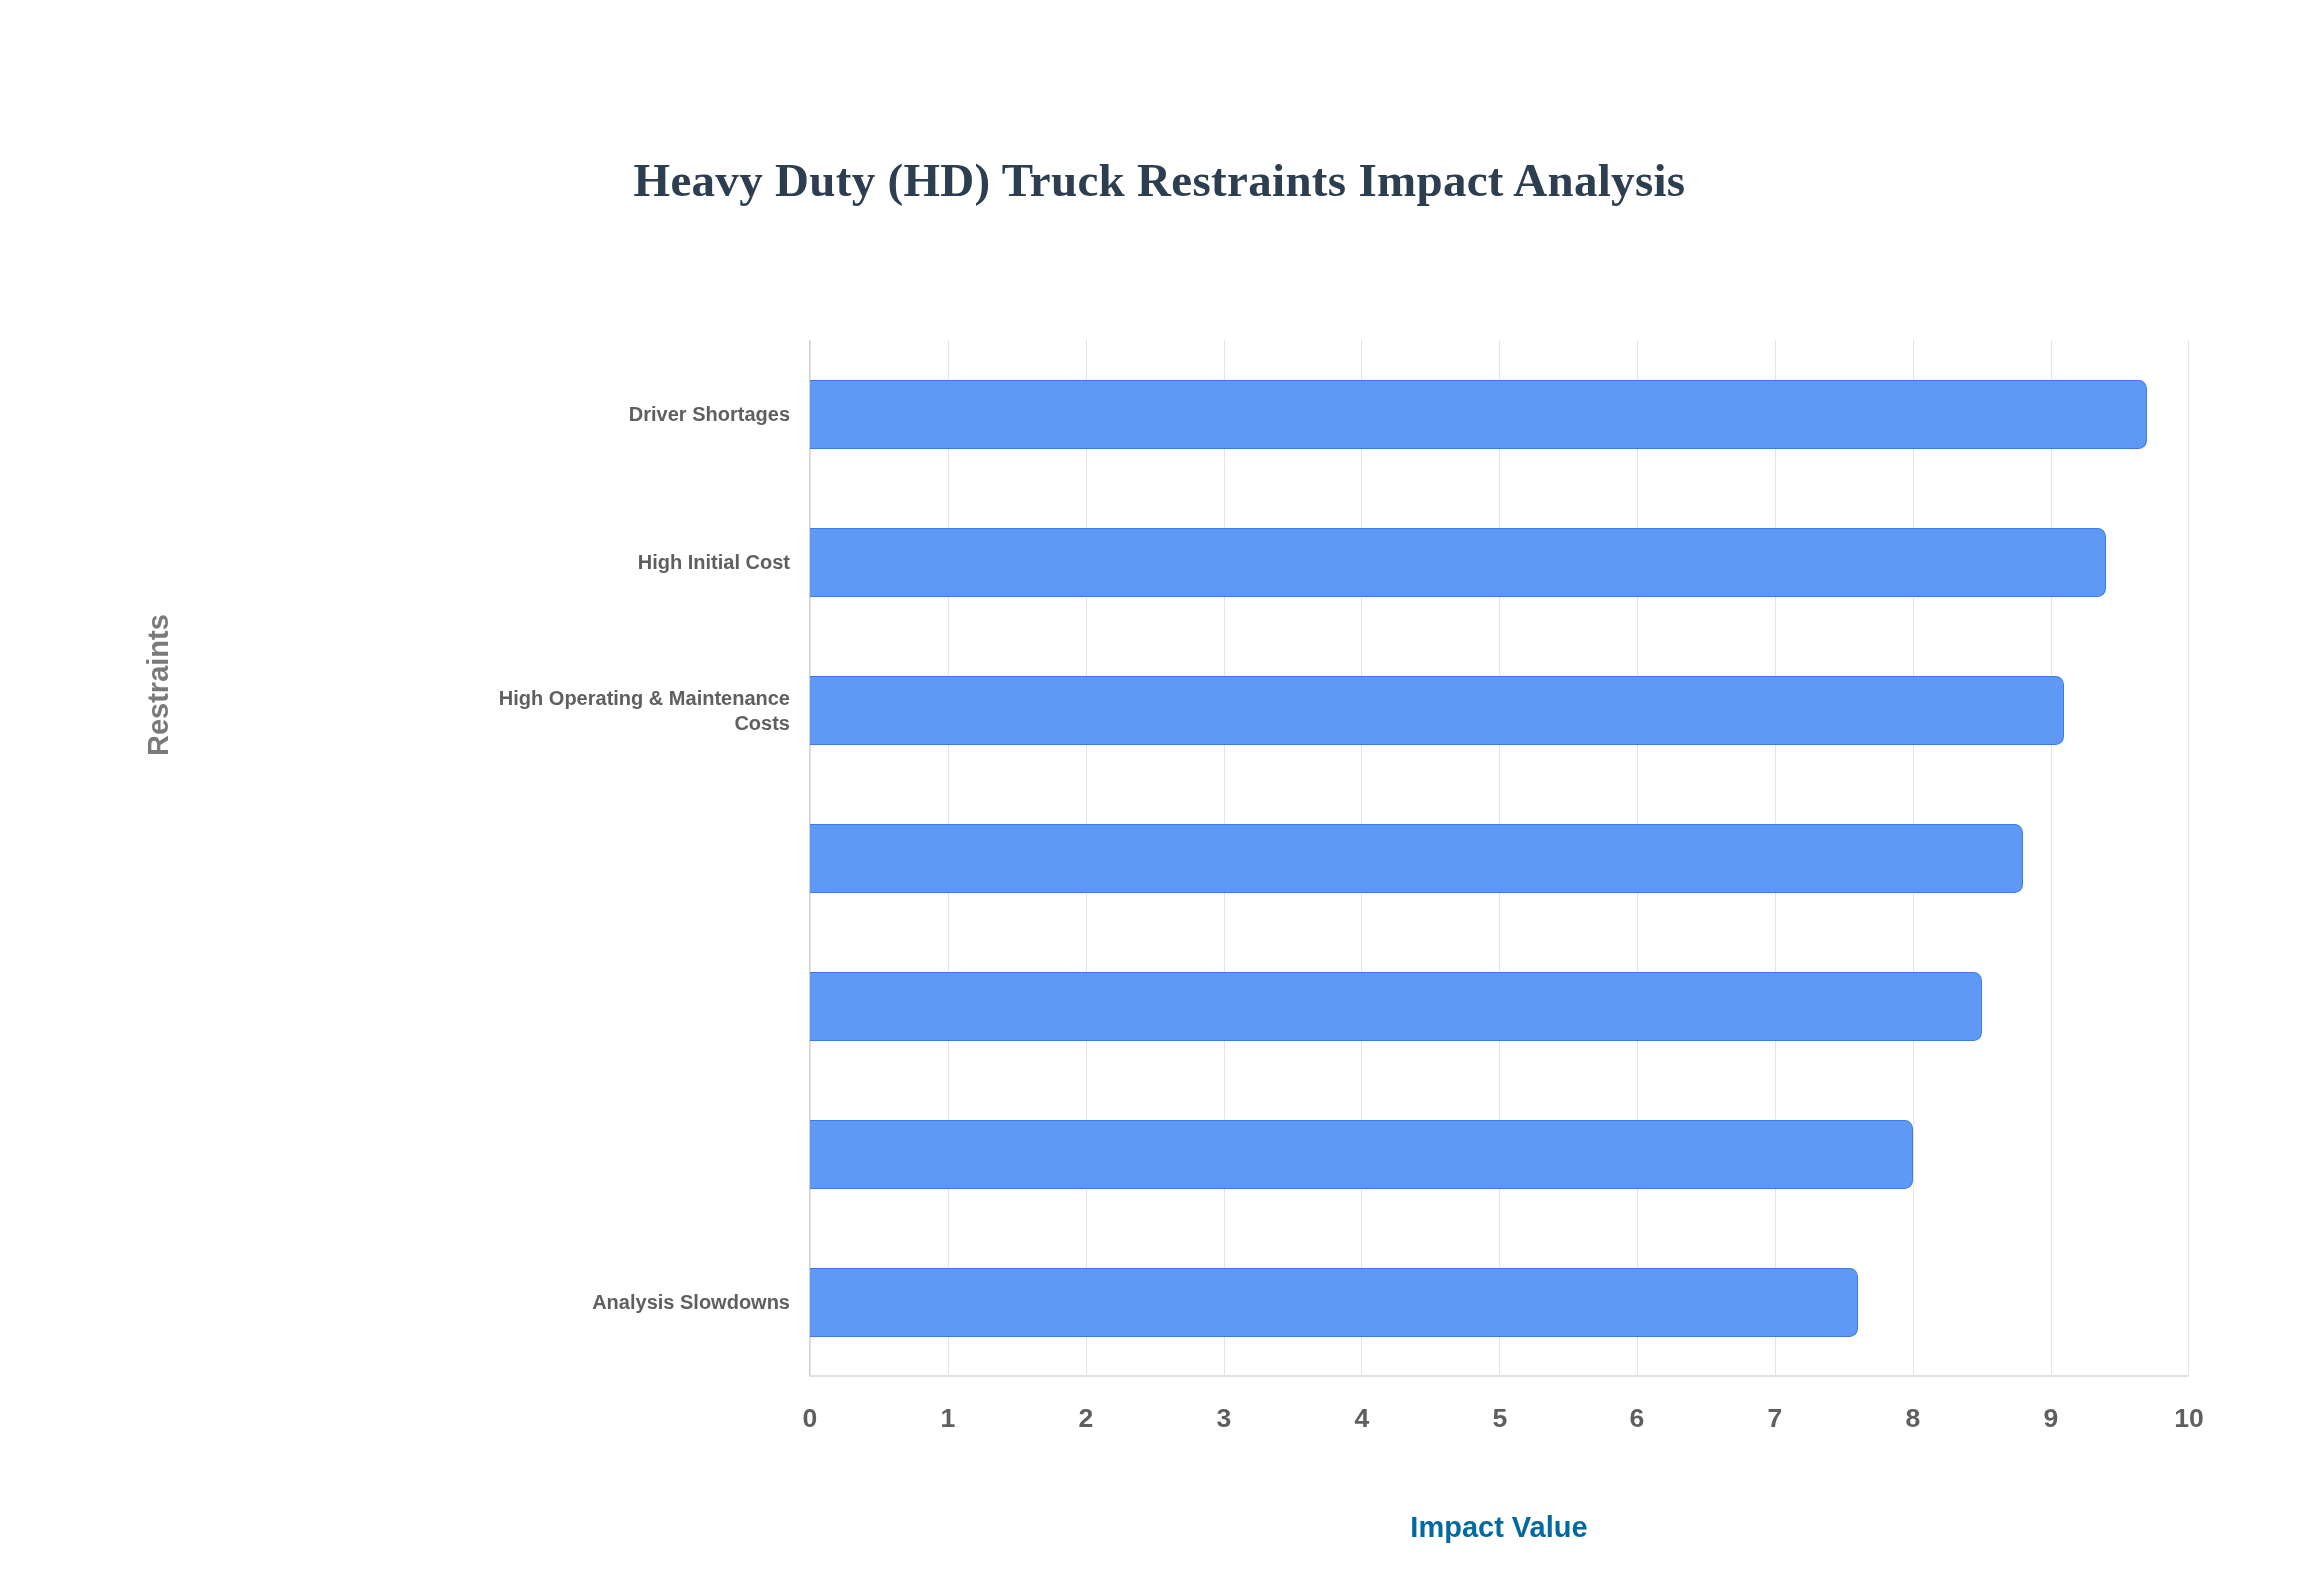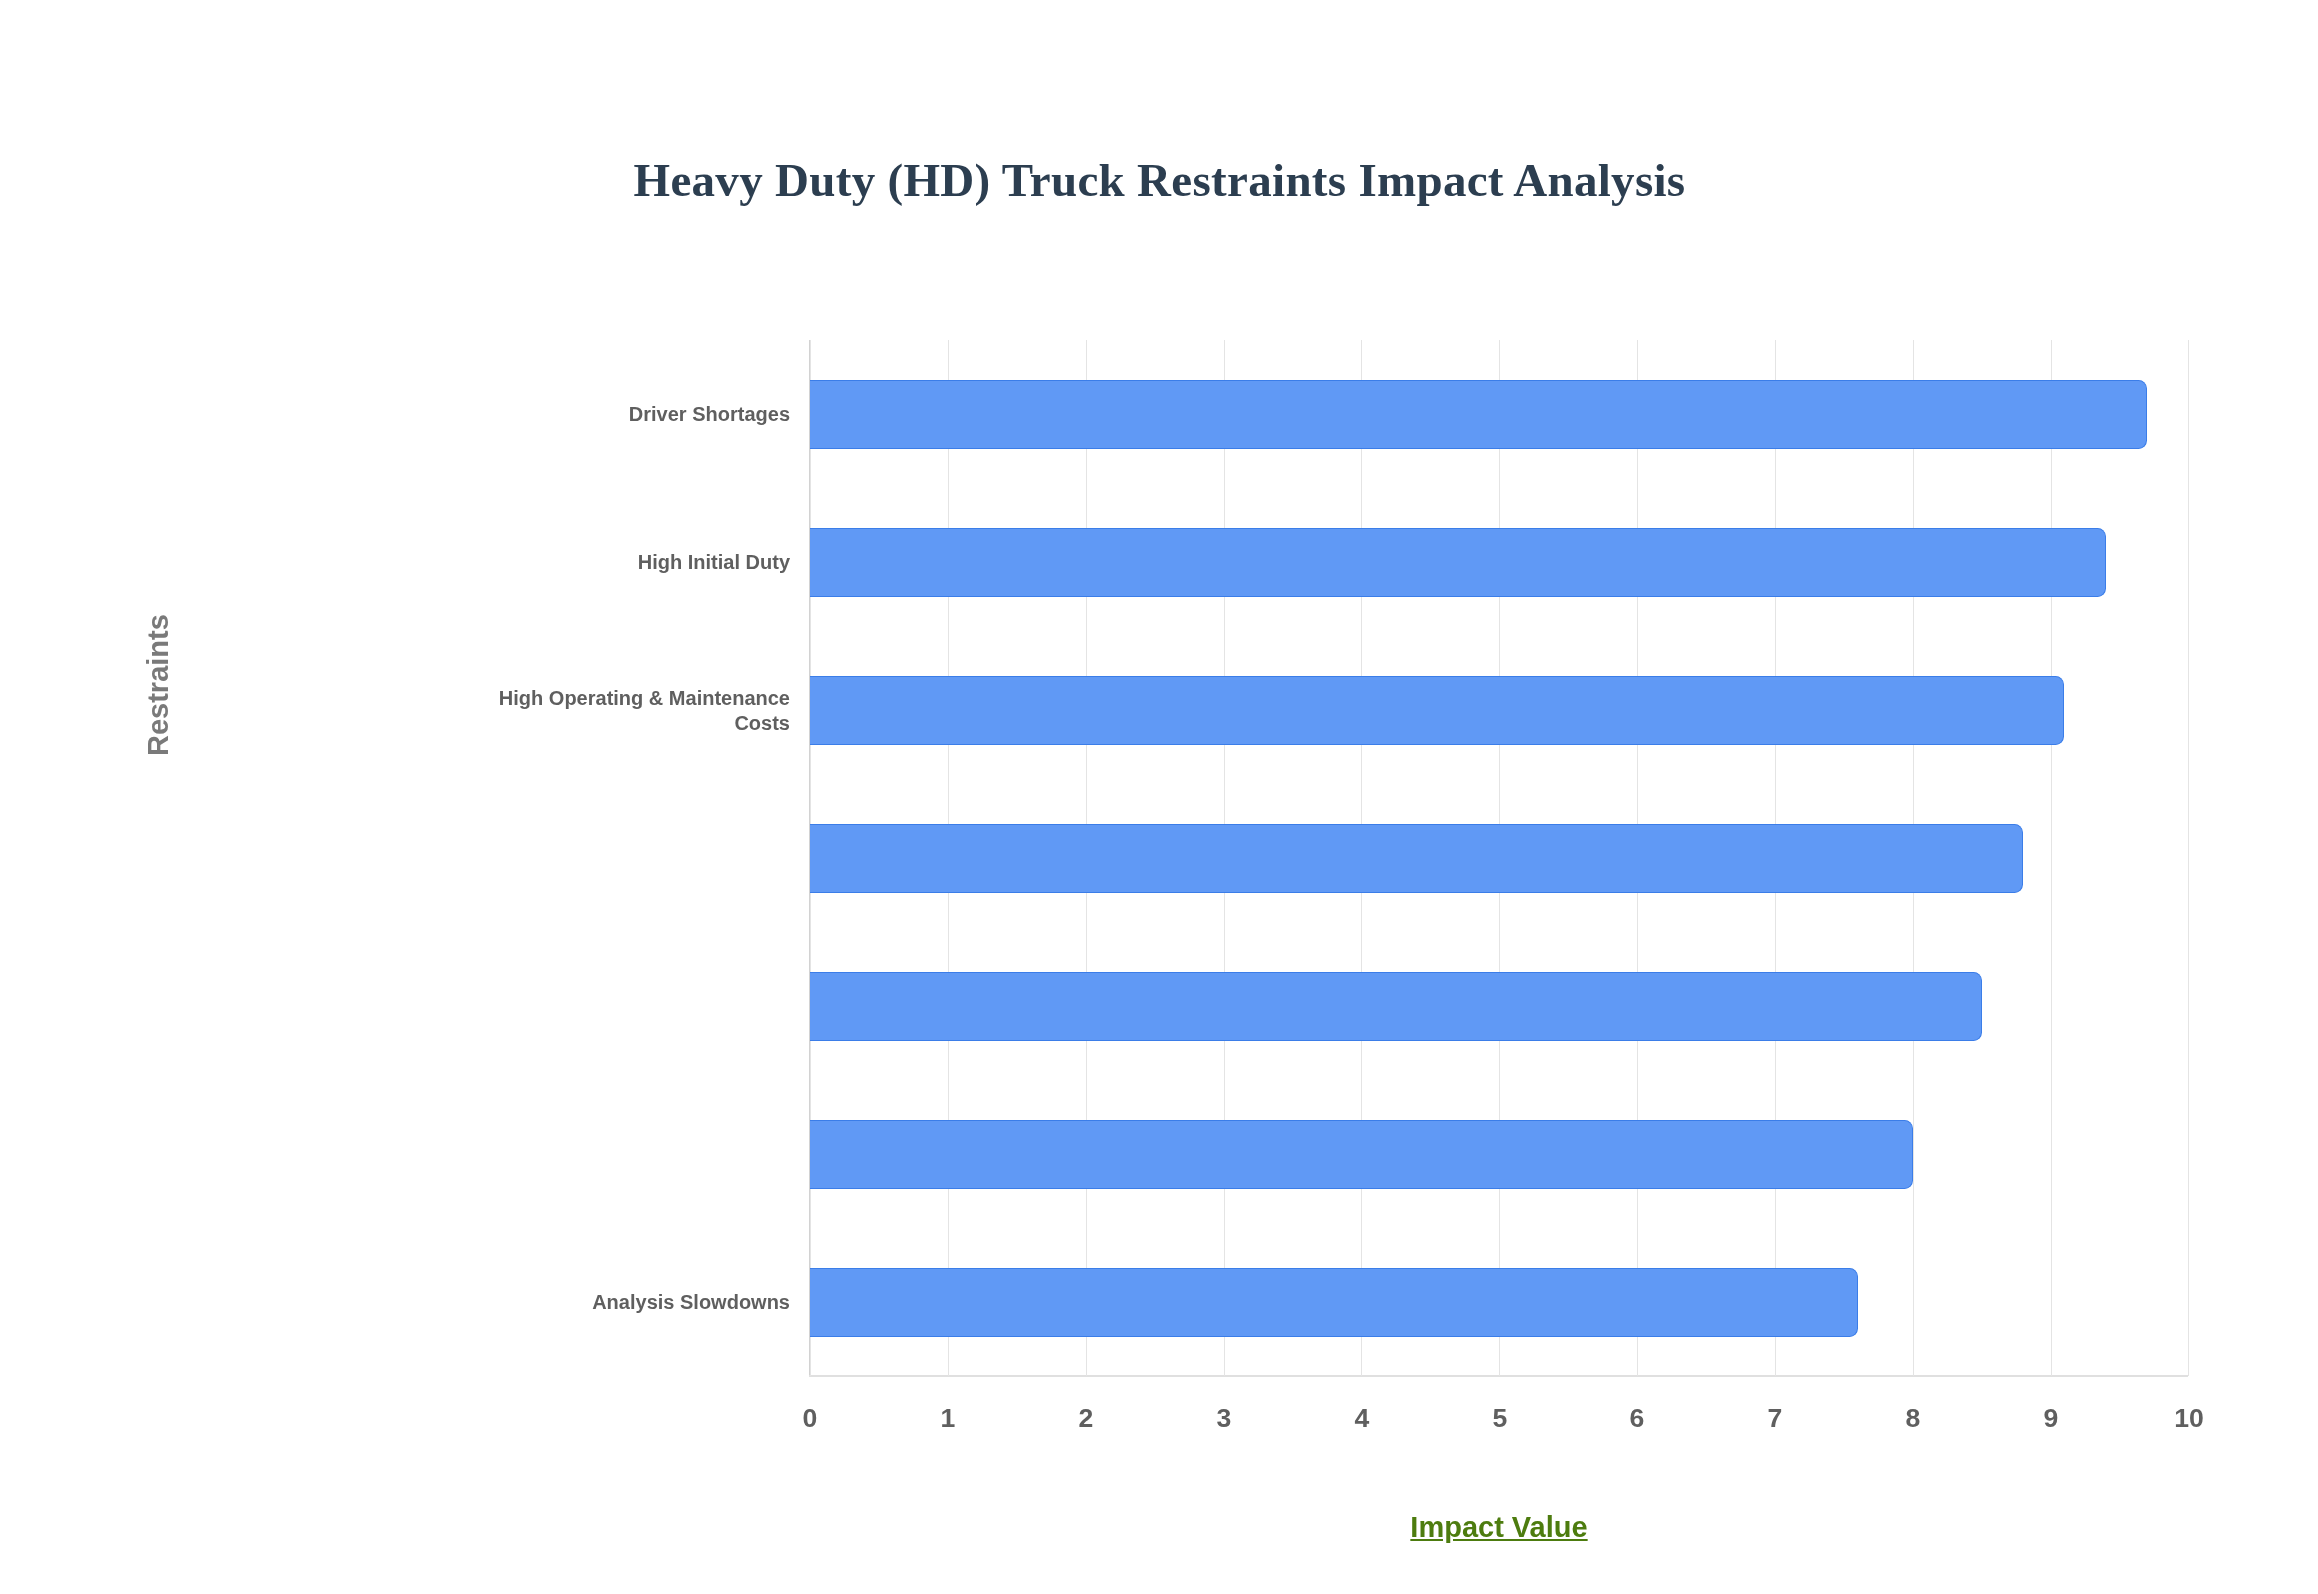--- a/index.html
+++ b/index.html
@@ -84,22 +84,21 @@
   }
 
   
   .xaxis-title{
     position:absolute;
     left:810px;width:1378px;
     top:1467px;
     text-align:center;
     font-size:29px;
     font-weight:bold;
-    color:#4d7c0f;
-    text-decoration:underline;
+    color:#0369a1;
   }
   .yaxis-title{
     position:absolute;
     left:142px;
     top:712px;
     font-size:29px;
     font-weight:bold;
     color:#7a7a7a;
     transform:rotate(-90deg);
     transform-origin:left top;
@@ -148,21 +147,21 @@
       <div class="bar-row" style="top: 928px; height: 69px;">
         <div class="bar" title="Economic Slowdowns: 7.6" style="width: 1048px; background: rgb(96, 153, 245); border-color: rgb(59, 125, 232);"></div>
       </div>
     </div>
 
   <div class="xaxis-title">Impact Value</div>
 
   <div class="yaxis-title">Restraints</div>
 
 <div class="cat-label" style="left: 260px; width: 530px; top: 328px; height: 85px; right: auto;">Driver Shortages</div>
-    <div class="cat-label" style="left: 260px; width: 530px; top: 476px; height: 85px; right: auto;">High Initial Duty</div>
+    <div class="cat-label" style="left: 260px; width: 530px; top: 476px; height: 85px; right: auto;">High Initial Cost</div>
     <div class="cat-label" style="left: 260px; width: 530px; top: 624px; height: 85px; right: auto;">High Operating &amp; Maintenance
 Costs</div>
     <div class="cat-label" style="left: 260px; width: 530px; top: 1216px; height: 85px; right: auto;">Analysis Slowdowns</div>
     <div class="xtick" style="left: 810px;">0</div>
     <div class="xtick" style="left: 948px;">1</div>
     <div class="xtick" style="left: 1086px;">2</div>
     <div class="xtick" style="left: 1224px;">3</div>
     <div class="xtick" style="left: 1362px;">4</div>
     <div class="xtick" style="left: 1500px;">5</div>
     <div class="xtick" style="left: 1637px;">6</div>

